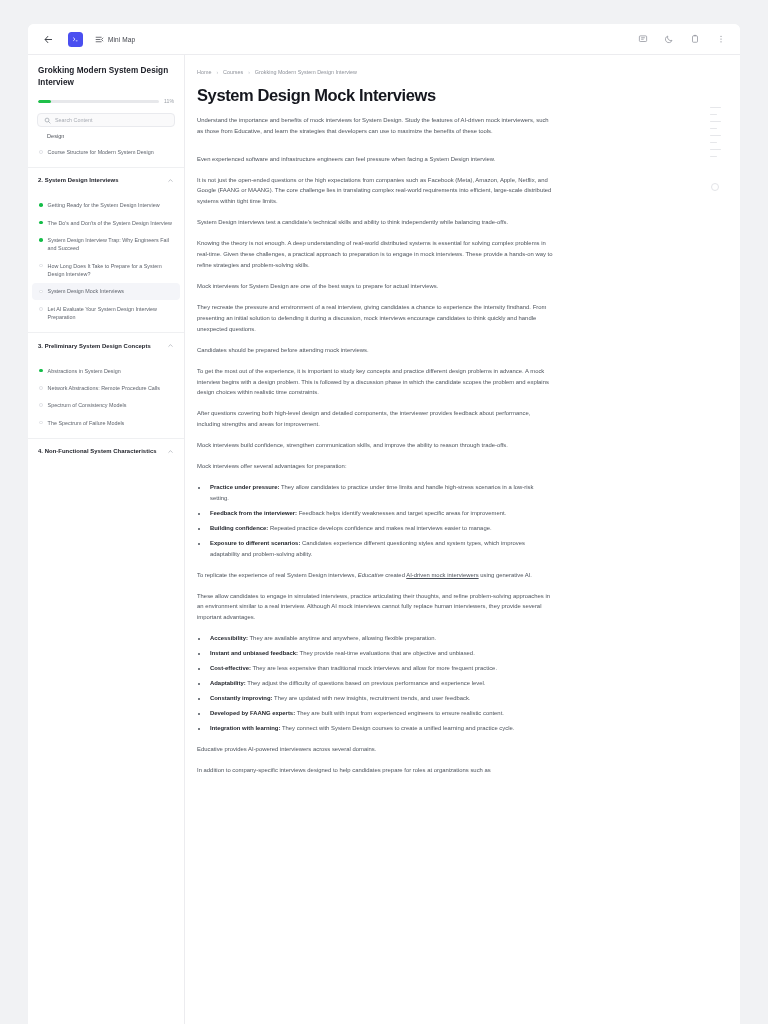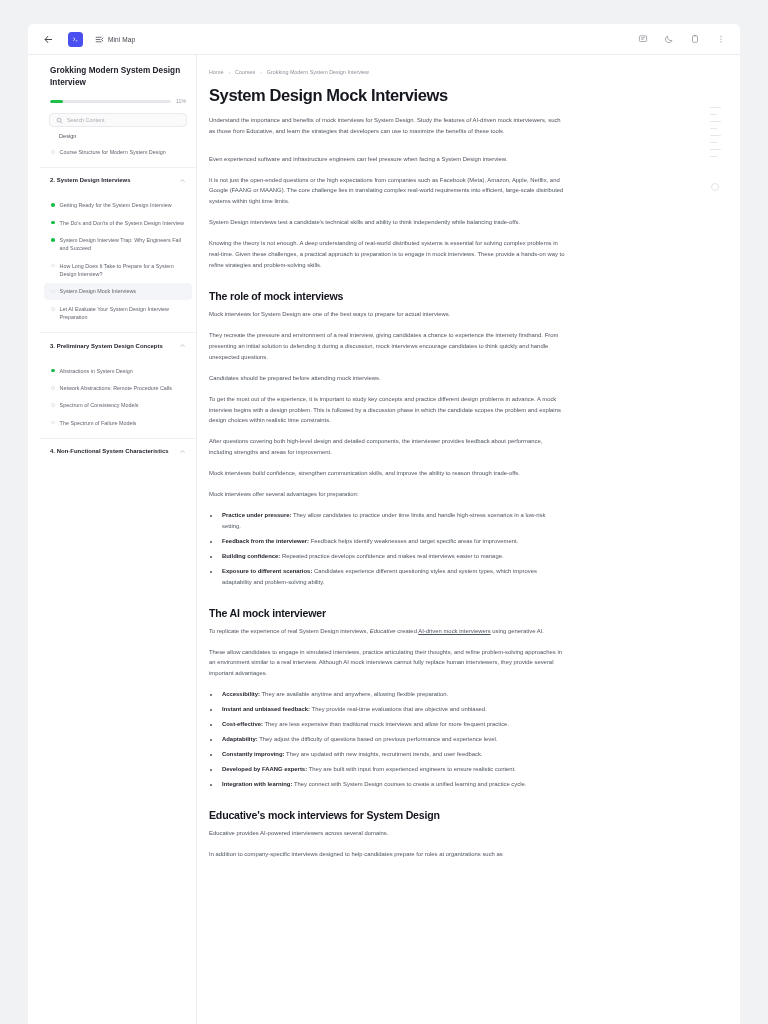--- a/index.html
+++ b/index.html
@@ -37,21 +37,21 @@
     background: #4a4ff0;
     display: flex; align-items: center; justify-content: center;
   }
   .minimap-btn {
     display: flex; align-items: center; gap: 4px;
     font-size: 6.5px; color: #3c3f47; letter-spacing: .1px;
   }
   .ic { color: #8d9099; display: flex; align-items: center; }
 
   
-  .body { display: flex; height: 969px; margin-left: 12px; }
+  .body { display: flex; height: 969px; }
 
   
   .sidebar {
     width: 157px; flex: 0 0 157px;
     border-right: 1px solid #ececef;
     padding: 10px 0 0 0;
     overflow: hidden;
     background: #fff;
   }
   .course-title {
@@ -339,54 +339,51 @@
         <h1 class="page-title">System Design Mock Interviews</h1>
         <p class="lede">Understand the importance and benefits of mock interviews for System Design. Study the features of AI-driven mock interviewers, such as those from Educative, and learn the strategies that developers can use to maximize the benefits of these tools.</p>
 
         <div id="intro-paras">
             <p>Even experienced software and infrastructure engineers can feel pressure when facing a System Design interview.</p>
             <p>It is not just the open-ended questions or the high expectations from companies such as Facebook (Meta), Amazon, Apple, Netflix, and Google (FAANG or MAANG). The core challenge lies in translating complex real-world requirements into efficient, large-scale distributed systems within tight time limits.</p>
             <p>System Design interviews test a candidate's technical skills and ability to think independently while balancing trade-offs.</p>
             <p>Knowing the theory is not enough. A deep understanding of real-world distributed systems is essential for solving complex problems in real-time. Given these challenges, a practical approach to preparation is to engage in mock interviews. These provide a hands-on way to refine strategies and problem-solving skills.</p>
           </div>
 
-        <h2>The role of mock interviews</h2>
         <div id="role-paras">
             <p>Mock interviews for System Design are one of the best ways to prepare for actual interviews.</p>
             <p>They recreate the pressure and environment of a real interview, giving candidates a chance to experience the intensity firsthand. From presenting an initial solution to defending it during a discussion, mock interviews encourage candidates to think quickly and handle unexpected questions.</p>
             <p>Candidates should be prepared before attending mock interviews.</p>
             <p>To get the most out of the experience, it is important to study key concepts and practice different design problems in advance. A mock interview begins with a design problem. This is followed by a discussion phase in which the candidate scopes the problem and explains design choices within realistic time constraints.</p>
             <p>After questions covering both high-level design and detailed components, the interviewer provides feedback about performance, including strengths and areas for improvement.</p>
             <p>Mock interviews build confidence, strengthen communication skills, and improve the ability to reason through trade-offs.</p>
           </div>
 
         <p>Mock interviews offer several advantages for preparation:</p>
         <ul class="bullets" id="benefits-bullets">
             <li><b>Practice under pressure:</b><span> They allow candidates to practice under time limits and handle high-stress scenarios in a low-risk setting.</span></li>
             <li><b>Feedback from the interviewer:</b><span> Feedback helps identify weaknesses and target specific areas for improvement.</span></li>
             <li><b>Building confidence:</b><span> Repeated practice develops confidence and makes real interviews easier to manage.</span></li>
             <li><b>Exposure to different scenarios:</b><span> Candidates experience different questioning styles and system types, which improves adaptability and problem-solving ability.</span></li>
           </ul>
 
-        <h2>The AI mock interviewer</h2>
         <p>
           <span>To replicate the experience of real System Design interviews, </span><em>Educative</em><span> created </span><a class="inline-link" href="#">AI-driven mock interviewers</a><span> using generative AI.</span>
         </p>
         <p>These allow candidates to engage in simulated interviews, practice articulating their thoughts, and refine problem-solving approaches in an environment similar to a real interview. Although AI mock interviews cannot fully replace human interviewers, they provide several important advantages.</p>
         <ul class="bullets" id="ai-bullets">
             <li><b>Accessibility:</b><span> They are available anytime and anywhere, allowing flexible preparation.</span></li>
             <li><b>Instant and unbiased feedback:</b><span> They provide real-time evaluations that are objective and unbiased.</span></li>
             <li><b>Cost-effective:</b><span> They are less expensive than traditional mock interviews and allow for more frequent practice.</span></li>
             <li><b>Adaptability:</b><span> They adjust the difficulty of questions based on previous performance and experience level.</span></li>
             <li><b>Constantly improving:</b><span> They are updated with new insights, recruitment trends, and user feedback.</span></li>
             <li><b>Developed by FAANG experts:</b><span> They are built with input from experienced engineers to ensure realistic content.</span></li>
             <li><b>Integration with learning:</b><span> They connect with System Design courses to create a unified learning and practice cycle.</span></li>
           </ul>
 
-        <h2>Educative's mock interviews for System Design</h2>
         <div id="educative-paras">
             <p>Educative provides AI-powered interviewers across several domains.</p>
             <p>In addition to company-specific interviews designed to help candidates prepare for roles at organizations such as</p>
           </div>
       </div>
 
       <div class="minimap">
         <div id="mm-ticks">
             <div class="mm-tick" style="margin-bottom: 6px;"></div>
             <div class="mm-tick short" style="margin-bottom: 6px;"></div>

